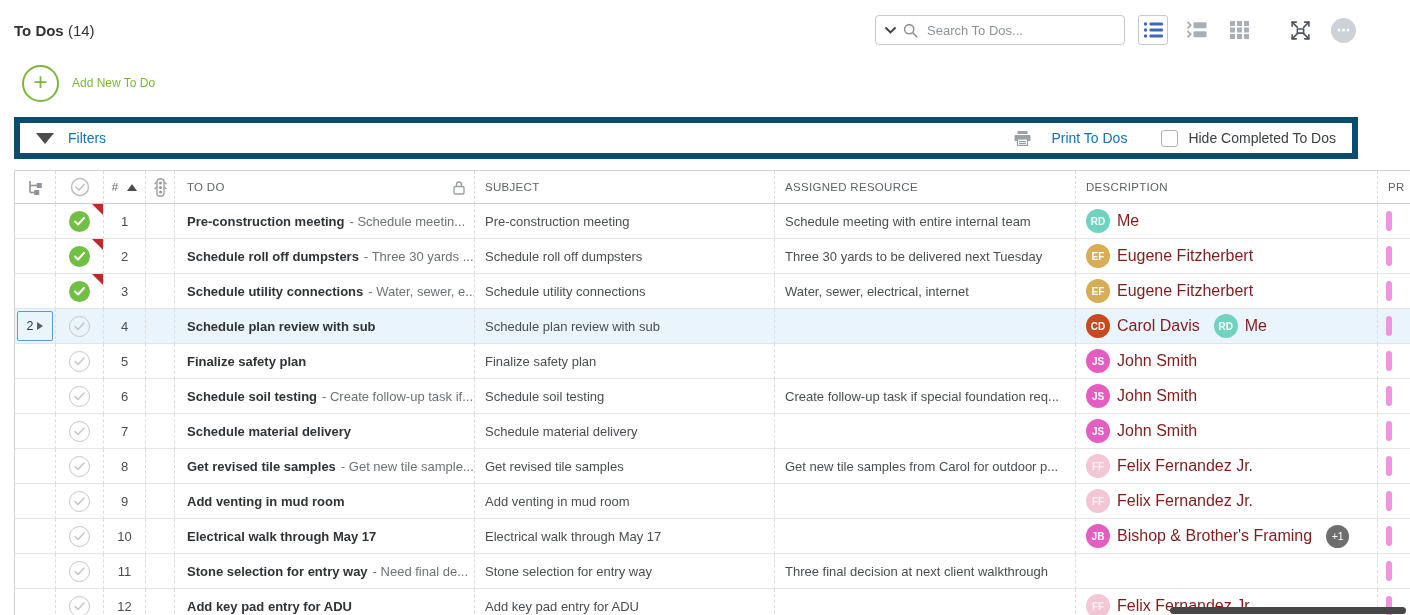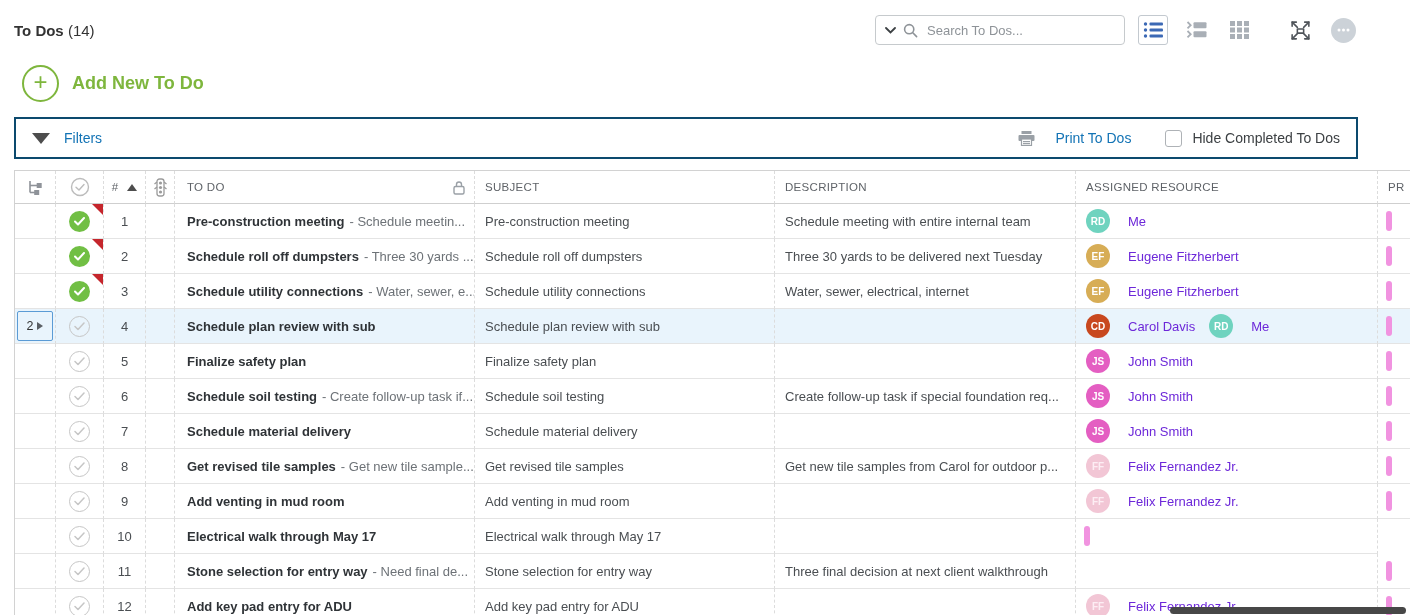--- a/index.html
+++ b/index.html
@@ -23,24 +23,24 @@
   .iconbtn.active{border:1px solid #c3c9cf;border-radius:3px;background:#fff;}
   .gap-left{margin-left:18px;}
   .more-circle{width:25px;height:25px;border-radius:50%;background:#ccd2d8;
                display:inline-flex;align-items:center;justify-content:center;}
 
   
   .add-row{display:flex;align-items:center;gap:13px;margin:13px 0 0 22px;height:40px;cursor:pointer;}
   .add-circle{width:37px;height:37px;border:2px solid #7eb63d;border-radius:50%;
               display:flex;align-items:center;justify-content:center;box-sizing:border-box;}
   .add-plus{color:#7eb63d;font-size:24px;line-height:1;margin-top:-2px;}
-  .add-label{color:#7eb63d;font-size:18px;font-weight:bold;}
-
-  
-  .filters-bar{margin:14px 14px 0 14px;height:42px;border:2px solid #0c4a6e;
+  .add-label{color:#7eb63d;font-size:12px;}
+
+  
+  .filters-bar{margin:14px 14px 0 14px;height:42px;border:6px solid #0c4a6e;
                display:flex;align-items:center;justify-content:space-between;
                padding:0 16px;box-sizing:border-box;}
   .filters-left{display:flex;align-items:center;gap:14px;cursor:pointer;}
   .tri-down{width:0;height:0;border-left:9px solid transparent;border-right:9px solid transparent;
             border-top:11px solid #4d4d4d;}
   .blue-link{color:#1273b5;font-size:14px;}
   .filters-right{display:flex;align-items:center;gap:34px;}
   .print-group{display:flex;align-items:center;gap:20px;cursor:pointer;}
   .hide-group{display:flex;align-items:center;gap:10px;}
   .checkbox{width:15px;height:15px;border:1px solid #aeb2b6;border-radius:3px;background:#fff;cursor:pointer;}
@@ -80,24 +80,24 @@
   
   .handle{display:none;position:absolute;inset:2px;border:1px solid #5b9bd5;border-radius:2px;
           align-items:center;justify-content:center;gap:4px;background:#e9f4fc;cursor:grab;}
   .trow.has-handle .handle{display:flex;}
   .handle b{font-weight:normal;font-size:12.5px;color:#333;}
   .handle .arr{width:0;height:0;border-top:4.5px solid transparent;border-bottom:4.5px solid transparent;
                border-left:6px solid #5a5f64;}
 
   
   .chips{display:flex;align-items:center;gap:14px;}
-  .chip{display:flex;align-items:center;gap:18px;justify-content:space-between;}
+  .chip{display:flex;align-items:center;gap:7px;justify-content:space-between;}
   .avatar{width:24px;height:24px;border-radius:50%;display:inline-flex;align-items:center;
           justify-content:center;font-size:10px;font-weight:bold;color:#fff;}
-  .aname{font-size:13px;color:#6d28d9;}
+  .aname{font-size:16px;color:#7f1d1d;}
   .plusbadge{width:23px;height:23px;border-radius:50%;background:#6e6e6e;color:#fff;
              font-size:10.5px;display:inline-flex;align-items:center;justify-content:center;}
 
   
   .pbar{width:6px;height:20px;border-radius:3px;background:#f193e0;margin-left:8px;}
 
   
   .hscroll-thumb{position:absolute;left:1170px;top:607px;width:236px;height:7px;
                  background:#474747;border-radius:4px;cursor:pointer;}
 </style>
@@ -266,24 +266,24 @@
                 <rect x="2" y="6.5" width="10" height="7.5" rx="1.5"></rect>
                 <path d="M4.5 6.5 V4.5 a2.5 2.5 0 0 1 5 0 V6.5"></path>
               </g>
             </svg>
         </span>
       </div>
       <div class="cell pad10">
         <span>SUBJECT</span>
       </div>
       <div class="cell pad10">
+        <span>ASSIGNED RESOURCE</span>
+      </div>
+      <div class="cell pad10">
         <span>DESCRIPTION</span>
-      </div>
-      <div class="cell pad10">
-        <span>ASSIGNED RESOURCE</span>
       </div>
       <div class="cell pad10">
         <span>PR</span>
       </div>
     </div>
     <div id="tbody">
         <div class="trow completed">
     <div class="cell center">
       
     </div>
@@ -594,20 +594,29 @@
 
     </div>
     <div class="cell center txt">10</div>
     <div class="cell"></div>
     <div class="cell pad">
       <span class="todo-title">Electrical walk through May 17</span>
       <span class="todo-suffix"></span>
     </div>
     <div class="cell pad10 txt">Electrical walk through May 17</div>
     <div class="cell pad10 txt"></div>
+    <div class="cell pad10">
+      <span class="chips">
+              <span class="chip">
+                <span class="avatar" style="background: rgb(228, 94, 194);">JB</span>
+                <span class="aname">Bishop &amp; Brother's Framing</span>
+              </span>
+              <span class="plusbadge">+1</span>
+            </span>
+    </div>
     <div class="cell">
       <span class="pbar"></span>
     </div>
   </div>
         <div class="trow">
     <div class="cell center">
       
     </div>
     <div class="cell center">
       <span class="chk chk-open">

